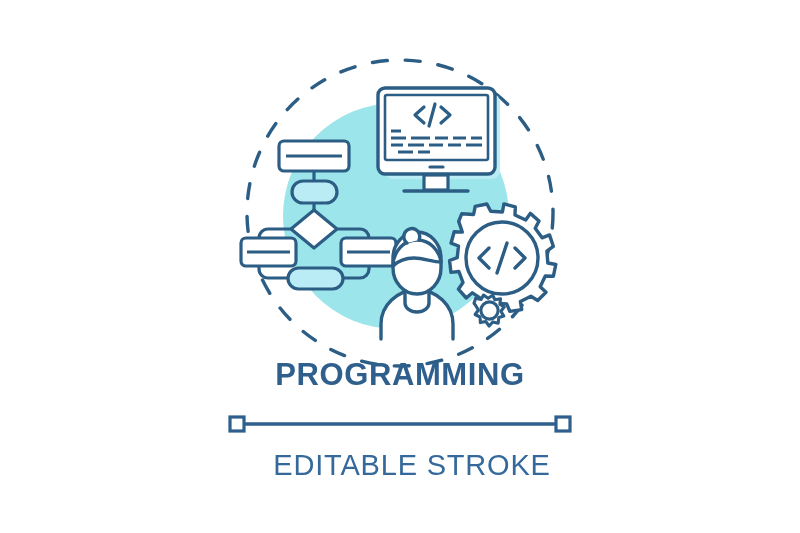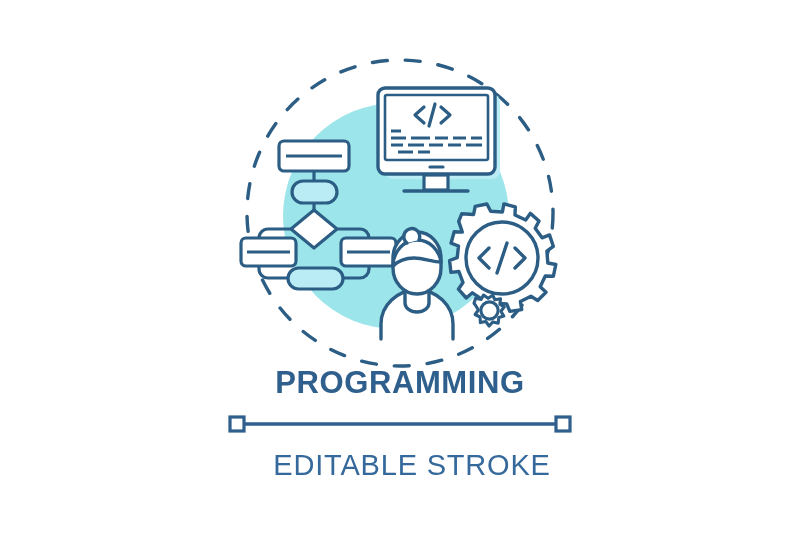--- a/index.html
+++ b/index.html
@@ -34,21 +34,21 @@
     width: 800px;
     text-align: center;
   }
   .title-text {
     font-family: "Liberation Sans", sans-serif;
     font-size: 31px;
     font-weight: bold;
     letter-spacing: 0.6px;
     color: #2f5f8c;
     line-height: 1.1;
-    margin: 8px;
+    margin: 0;
     padding: 0;
   }
   .rule-row {
     position: absolute;
     left: 0;
     top: 414px;
     width: 800px;
     height: 20px;
   }
   .subtitle-text {

